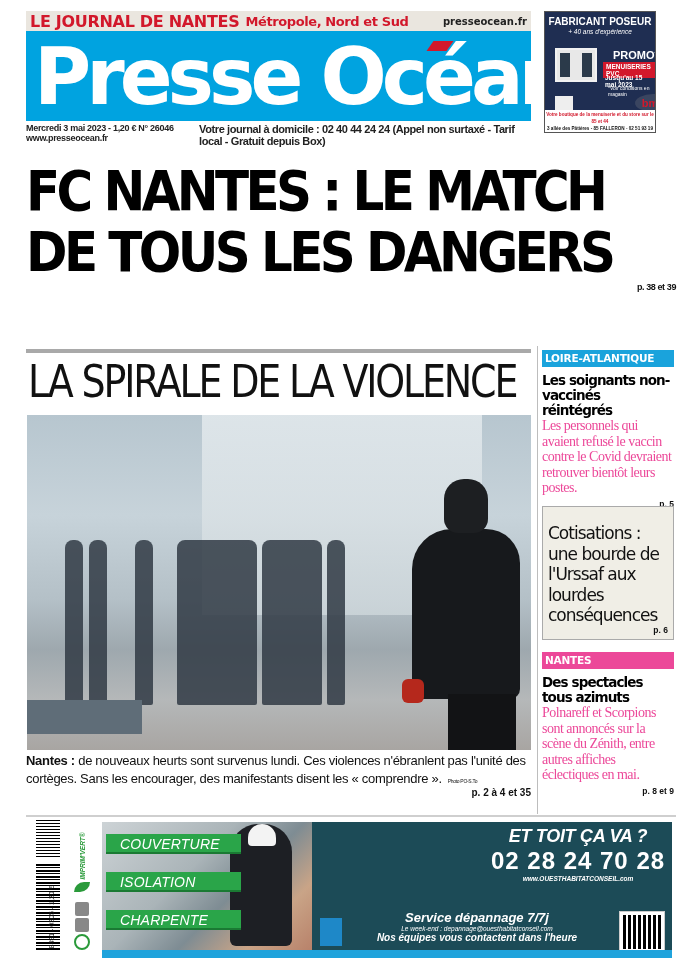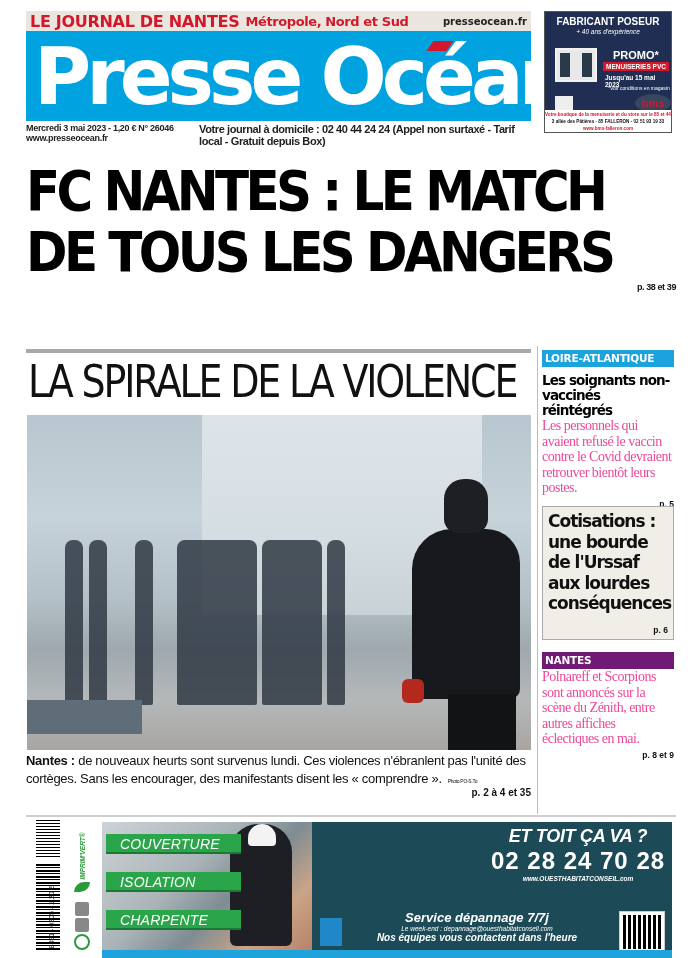--- a/index.html
+++ b/index.html
@@ -12,21 +12,21 @@
   .mast-top .journal { color: #d2182b; font-weight: 900; font-size: 16px; letter-spacing: -0.3px; font-family: "DejaVu Sans", sans-serif; }
   .mast-top .region { color: #d2182b; font-weight: 700; font-size: 13px; margin-left: 6px; font-family: "DejaVu Sans", sans-serif; letter-spacing: -0.4px; }
   .mast-top .site { margin-left: auto; font-size: 10px; font-weight: 700; color: #222; font-family: "DejaVu Sans", sans-serif; }
   .mast-blue { height: 90px; background: #00a3e0; position: relative; }
   .mast-logo { position: absolute; left: 8px; top: 0; color: #fff; font-family: "DejaVu Sans", sans-serif; font-weight: 900; font-size: 78px; letter-spacing: -5px; line-height: 92px; white-space: nowrap; }
   .mast-accent { position: absolute; left: 404px; top: 10px; width: 20px; height: 10px; background: #d2182b; transform: skewX(-35deg); }
   .mast-info { position: absolute; left: 26px; top: 123px; width: 505px; height: 12px; display: flex; justify-content: flex-start; font-size: 9px; font-weight: 700; color: #222; font-family: "Liberation Sans Narrow", "Liberation Sans", sans-serif; letter-spacing: -0.3px; }
   .mast-info span:last-child { font-size: 11px; letter-spacing: -0.4px; }
 
   
-  .ad-top { position: absolute; left: 544px; top: 11px; width: 128px; height: 122px; background: #1f2e52; border: 1px solid #555; overflow: hidden; }
+  .ad-top { position: absolute; left: 544px; top: 11px; width: 112px; height: 122px; background: #1f2e52; border: 1px solid #555; overflow: hidden; }
   .ad-top .t1 { color: #fff; font-size: 10px; font-weight: 700; text-align: center; margin-top: 4px; }
   .ad-top .t2 { color: #fff; font-size: 6.5px; font-style: italic; text-align: center; margin-top: 1px; }
   .ad-top .window { position: absolute; left: 10px; top: 36px; width: 42px; height: 34px; background: #e8e8e8; border: 2px solid #f2f2f2; }
   .ad-top .window::before { content:""; position:absolute; left:3px; top:3px; width:10px; height:24px; background:#2b3a4a; }
   .ad-top .window::after { content:""; position:absolute; right:3px; top:3px; width:10px; height:24px; background:#2b3a4a; }
   .ad-top .promo { position: absolute; left: 68px; top: 37px; color: #fff; font-weight: 900; font-size: 11px; }
   .ad-top .menu { position: absolute; left: 58px; top: 50px; background: #d2182b; color: #fff; font-weight: 700; font-size: 6.5px; padding: 1px 3px; }
   .ad-top .until { position: absolute; left: 60px; top: 62px; color: #fff; font-weight: 700; font-size: 6.5px; }
   .ad-top .cond { position: absolute; left: 63px; top: 73px; color: #fff; font-size: 5px; }
   .ad-top .bms { position: absolute; left: 90px; top: 82px; width: 36px; height: 18px; border-radius: 50%; background: #3a4560; color: #d2182b; font-weight: 900; font-size: 11px; text-align: center; line-height: 18px; }
@@ -58,21 +58,21 @@
   .caption-pg { position: absolute; left: 26px; top: 787px; width: 505px; text-align: right; font-size: 10px; font-weight: 700; }
 
   
   .vdivider { position: absolute; left: 537px; top: 346px; width: 1px; height: 468px; background: #bdbdbd; }
   .side { position: absolute; left: 542px; width: 132px; }
   .tag { color: #fff; font-weight: 700; font-size: 10.5px; padding: 2px 3px; height: 17px; line-height: 13px; font-family: "DejaVu Sans", sans-serif; letter-spacing: -0.2px; }
   .side h3 { font-family: "DejaVu Sans", sans-serif; font-weight: 800; font-size: 13.5px; line-height: 15px; letter-spacing: -0.9px; margin-top: 6px; color: #000; }
   .side p { font-family: "Liberation Serif", serif; font-size: 14px; line-height: 15.5px; letter-spacing: -0.5px; color: #ec4899; }
   .side .pg { text-align: right; font-size: 8.5px; font-weight: 700; margin-top: 3px; }
   .box { position: absolute; left: 542px; top: 506px; width: 132px; height: 134px; background: #f0eee6; border: 1px solid #aaa; padding: 4px 5px; }
-  .box h3 { font-family: "DejaVu Sans", sans-serif; font-weight: 700; font-size: 17px; line-height: 20.5px; letter-spacing: -1px; margin-top: 0; }
+  .box h3 { font-family: "DejaVu Sans", sans-serif; font-weight: 400; font-size: 17px; line-height: 20.5px; letter-spacing: -1px; margin-top: 12px; }
   .box .pg { position: absolute; right: 5px; bottom: 4px; font-size: 8.5px; font-weight: 700; }
 
   
   .rule-bottom { position: absolute; left: 26px; top: 815px; width: 650px; height: 2px; background: #cfcfcf; }
   .barcode { position: absolute; left: 30px; top: 820px; width: 36px; height: 130px; }
   .barcode .bars { position: absolute; left: 6px; top: 0; width: 24px; height: 126px;
     background: repeating-linear-gradient(180deg, #000 0 2px, #fff 2px 3px, #000 3px 4px, #fff 4px 6px); }
   .barcode .bars-top { position: absolute; left: 6px; top: 0; width: 24px; height: 38px; background: repeating-linear-gradient(180deg, #000 0 1px, #fff 1px 3px); }
   .barcode .digits { position: absolute; left: -44px; top: 60px; width: 130px; font-size: 7px; transform: rotate(-90deg); white-space: nowrap; }
   .imprim { position: absolute; left: 72px; top: 820px; width: 22px; height: 130px; }
@@ -181,21 +181,22 @@
   <p>Les personnels qui avaient refusé le vaccin contre le Covid devraient retrouver bientôt leurs postes.</p>
   <div class="pg">p. 5</div>
 </section>
 
 <section class="box">
   <h3>Cotisations : une bourde de l'Urssaf aux lourdes conséquences</h3>
   <div class="pg">p. 6</div>
 </section>
 
 <section class="side" style="top:652px">
-  <div class="tag" style="background:#701a75">NANTES</div>
+  <div class="tag" style="background:#ec4899">NANTES</div>
+  <h3>Des spectacles tous azimuts</h3>
   <p>Polnareff et Scorpions sont annoncés sur la scène du Zénith, entre autres affiches éclectiques en mai.</p>
   <div class="pg">p. 8 et 9</div>
 </section>
 
 <div class="rule-bottom"></div>
 
 <div class="barcode">
   <div class="bars-top"></div>
   <div class="bars" style="top:44px;height:86px"></div>
   <div class="digits">8491 - 0305 - 1,20 €</div>

